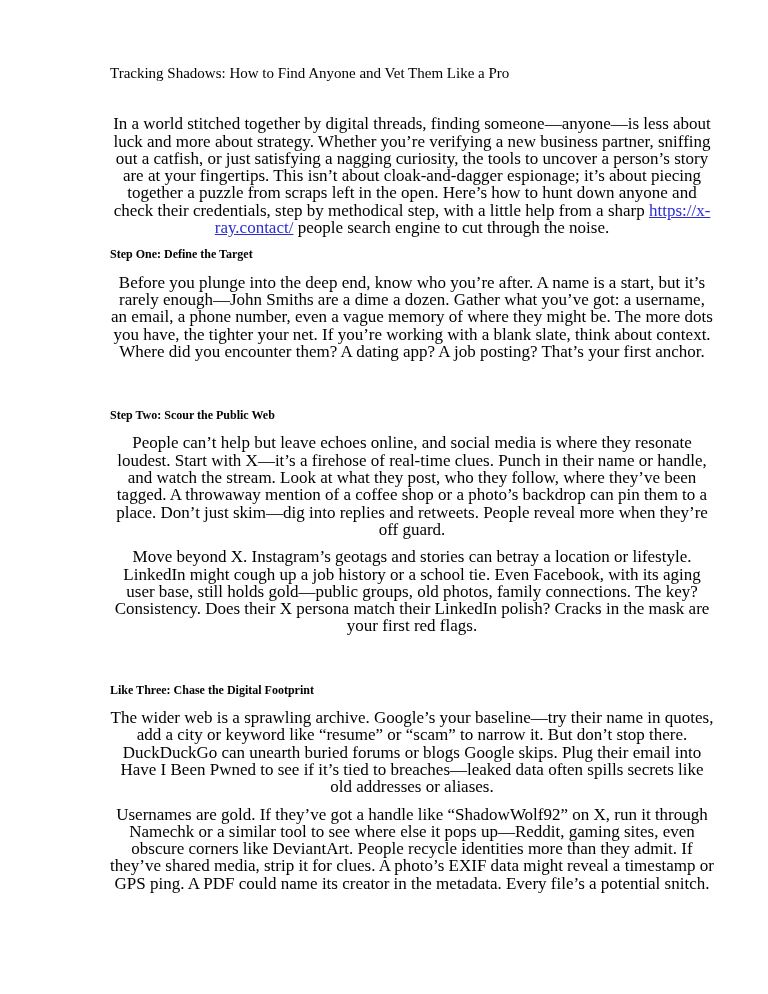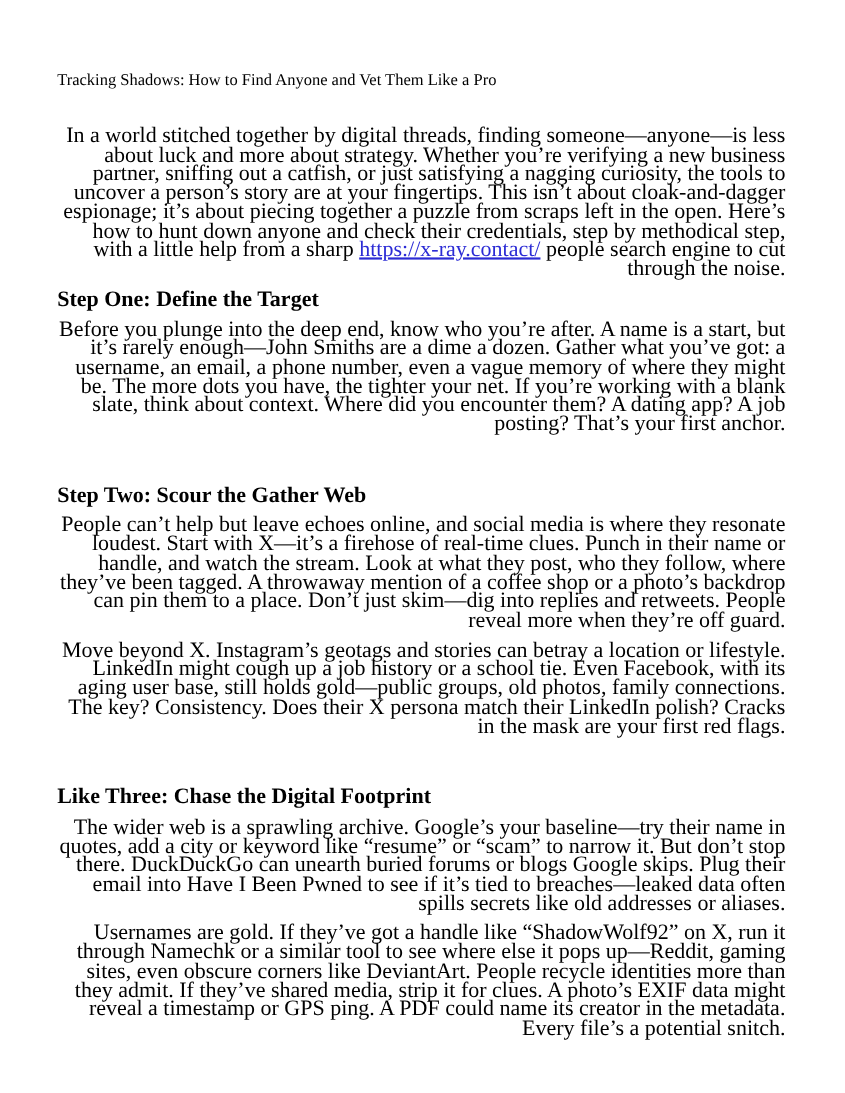--- a/index.html
+++ b/index.html
@@ -12,60 +12,60 @@
     height: 994px;
     font-family: "Liberation Serif", serif;
     font-size: 15px;
     color: #000000;
     overflow: hidden;
   }
   .page {
     box-sizing: border-box;
     width: 768px;
     height: 994px;
-    padding: 65px 54px 0 52px;
+    padding: 65px 54px 0 110px;
     background: #ffffff;
     overflow: hidden;
   }
   .doc-title {
     font-size: 15px;
     font-weight: normal;
     line-height: 17.3px;
     margin: 0 0 33px 0;
   }
   .doc-heading {
-    font-size: 20px;
+    font-size: 12px;
     font-weight: bold;
     line-height: 17.3px;
     margin: 0 0 10px 0;
   }
   .doc-para {
-    font-size: 20px;
+    font-size: 17px;
     line-height: 17.3px;
     margin: 0 0 10px 0;
-    text-align: right;
+    text-align: center;
   }
   .doc-spacer {
     height: 37px;
   }
   .doc-link {
     color: #2b2bd5;
     text-decoration: underline;
     cursor: pointer;
   }
 </style>
 </head>
 <body>
 
 <div class="page" id="doc-root">
     <h1 class="doc-title">Tracking Shadows: How to Find Anyone and Vet Them Like a Pro</h1>
     <p class="doc-para"><span>In a world stitched together by digital threads, finding someone—anyone—is less about luck and more about strategy. Whether you’re verifying a new business partner, sniffing out a catfish, or just satisfying a nagging curiosity, the tools to uncover a person’s story are at your fingertips. This isn’t about cloak-and-dagger espionage; it’s about piecing together a puzzle from scraps left in the open. Here’s how to hunt down anyone and check their credentials, step by methodical step, with a little help from a sharp </span><a class="doc-link" href="#">https://x-ray.contact/</a><span> people search engine to cut through the noise.</span></p>
     <h2 class="doc-heading">Step One: Define the Target</h2>
     <p class="doc-para">Before you plunge into the deep end, know who you’re after. A name is a start, but it’s rarely enough—John Smiths are a dime a dozen. Gather what you’ve got: a username, an email, a phone number, even a vague memory of where they might be. The more dots you have, the tighter your net. If you’re working with a blank slate, think about context. Where did you encounter them? A dating app? A job posting? That’s your first anchor.</p>
     <div class="doc-spacer"></div>
-    <h2 class="doc-heading">Step Two: Scour the Gather Web</h2>
+    <h2 class="doc-heading">Step Two: Scour the Public Web</h2>
     <p class="doc-para">People can’t help but leave echoes online, and social media is where they resonate loudest. Start with X—it’s a firehose of real-time clues. Punch in their name or handle, and watch the stream. Look at what they post, who they follow, where they’ve been tagged. A throwaway mention of a coffee shop or a photo’s backdrop can pin them to a place. Don’t just skim—dig into replies and retweets. People reveal more when they’re off guard.</p>
     <p class="doc-para">Move beyond X. Instagram’s geotags and stories can betray a location or lifestyle. LinkedIn might cough up a job history or a school tie. Even Facebook, with its aging user base, still holds gold—public groups, old photos, family connections. The key? Consistency. Does their X persona match their LinkedIn polish? Cracks in the mask are your first red flags.</p>
     <div class="doc-spacer"></div>
     <h2 class="doc-heading">Like Three: Chase the Digital Footprint</h2>
     <p class="doc-para">The wider web is a sprawling archive. Google’s your baseline—try their name in quotes, add a city or keyword like “resume” or “scam” to narrow it. But don’t stop there. DuckDuckGo can unearth buried forums or blogs Google skips. Plug their email into Have I Been Pwned to see if it’s tied to breaches—leaked data often spills secrets like old addresses or aliases.</p>
     <p class="doc-para">Usernames are gold. If they’ve got a handle like “ShadowWolf92” on X, run it through Namechk or a similar tool to see where else it pops up—Reddit, gaming sites, even obscure corners like DeviantArt. People recycle identities more than they admit. If they’ve shared media, strip it for clues. A photo’s EXIF data might reveal a timestamp or GPS ping. A PDF could name its creator in the metadata. Every file’s a potential snitch.</p>
   </div>
 
 </body></html>

